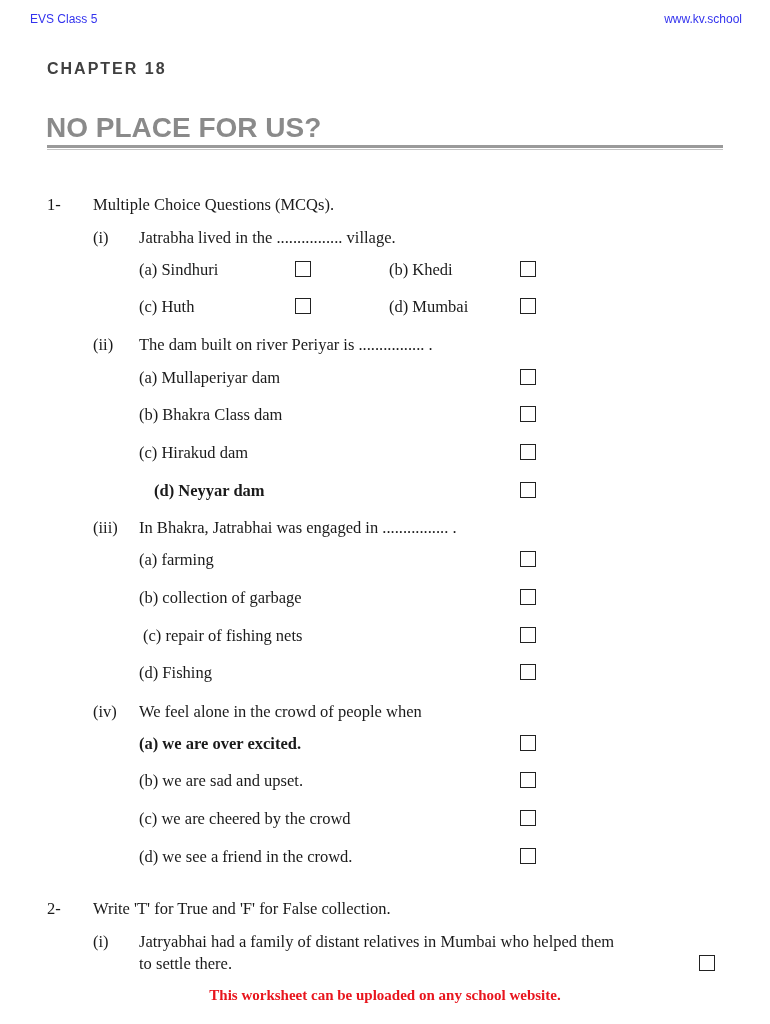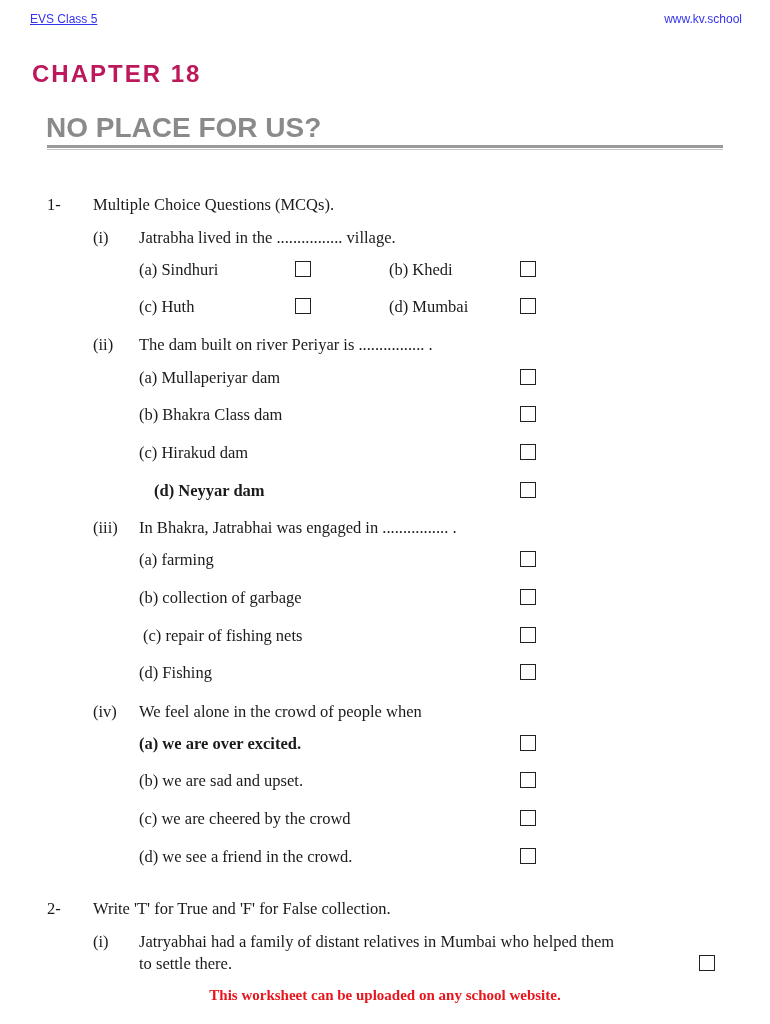--- a/index.html
+++ b/index.html
@@ -1,20 +1,20 @@
 <!DOCTYPE html>
 <html><head>
   <meta charset="utf-8">
   <style>
     html, body { margin: 0; padding: 0; background: #ffffff; }
     body { width: 770px; height: 1024px; position: relative; overflow: hidden; }
     .hdr { position: absolute; top: 12px; font-family: "Liberation Sans", sans-serif; font-size: 12px; color: #3333ee; }
-    .hdr-left { left: 30px; text-decoration: underline; }
+    .hdr-left { left: 30px; }
     .hdr-right { right: 28px; }
-    .chapter { position: absolute; left: 32px; top: 60px; font-family: "Liberation Sans", sans-serif; font-weight: bold; font-size: 24px; letter-spacing: 2px; color: #be185d; }
+    .chapter { position: absolute; left: 47px; top: 60px; font-family: "Liberation Sans", sans-serif; font-weight: bold; font-size: 16px; letter-spacing: 2px; color: #404040; }
     .title { position: absolute; left: 46px; top: 112px; font-family: "Liberation Sans", sans-serif; font-weight: bold; font-size: 28px; color: #8a8a8a; }
     .rule1 { position: absolute; left: 47px; top: 145px; width: 676px; height: 3px; background: #9a9a9a; }
     .rule2 { position: absolute; left: 47px; top: 149px; width: 676px; height: 1px; background: #c4c4c4; }
     .t { position: absolute; font-family: "Liberation Serif", "DejaVu Serif", serif; font-size: 16.5px; color: #1a1a1a; white-space: nowrap; }
     .cb { position: absolute; width: 16px; height: 16px; border: 1.3px solid #222; box-sizing: border-box; background: #fff; }
     .footer { position: absolute; top: 987px; left: 0; width: 770px; text-align: center; font-family: "Liberation Serif", serif; font-weight: bold; font-size: 15px; color: #e8151d; }
   </style>
 </head>
 <body>
 

